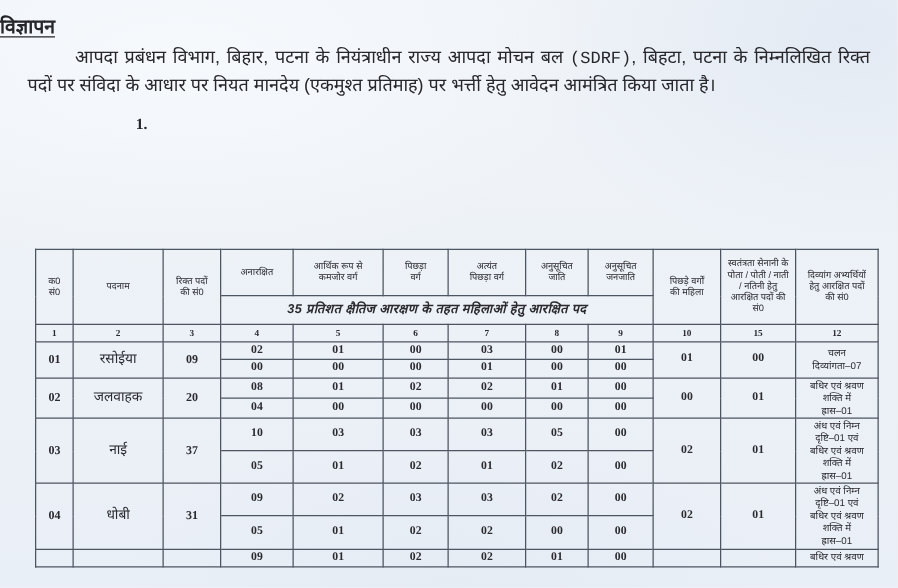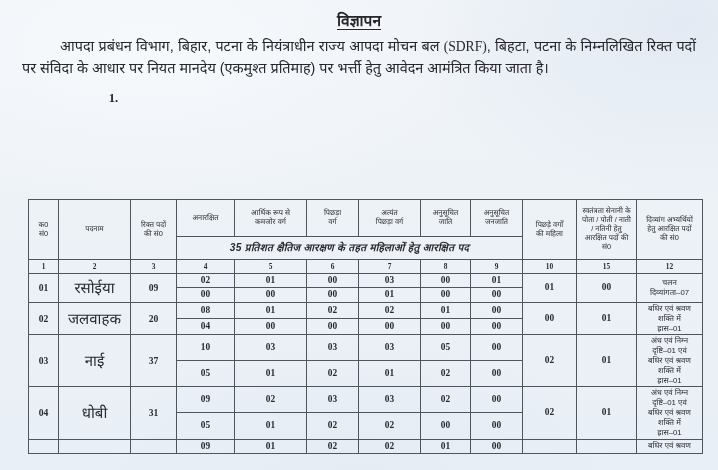--- a/index.html
+++ b/index.html
@@ -24,29 +24,29 @@
   .hdr{text-align:center;line-height:1.28;}
   .hdr-l1{font-size:15.5px;letter-spacing:.2px;}
   .hdr-l2{font-size:15.5px;margin-top:1px;}
   .adno{
     margin-top:3px;font-size:15px;font-weight:700;
     display:inline-block;border-bottom:1.6px solid #2b2b30;padding-bottom:1px;
   }
   .adno .code{font-family:"Liberation Serif","DejaVu Serif",serif;font-size:14.5px;font-weight:700;}
 
   .vigyapan{
-    text-align:center;font-size:15.5px;font-weight:700;margin-top:9px;
+    font-size:15.5px;font-weight:700;margin-top:9px;
     text-decoration:underline;text-underline-offset:2.5px;
   }
 
   .para{
     margin:5px 22px 0 22px;font-size:14.4px;line-height:1.52;
     text-align:justify;text-indent:38px;
   }
-  .para .eng{font-family:Liberation Serif, serif;font-size:13.6px;}
+  .para .eng{font-family:Liberation Mono, monospace;font-size:13.6px;}
 
   .item1{margin:11px 0 0 0;font-size:14.4px;display:flex;}
   .item1 .num{width:118px;text-align:right;font-weight:700;font-size:12.5px;
                font-family:"Liberation Serif",serif;padding-right:22px;}
   .item1 .txt{letter-spacing:.2px;}
 
   
   table.tbl{
     position:absolute;left:28px;top:190px;width:662px;
     border-collapse:collapse;table-layout:fixed;
@@ -55,21 +55,21 @@
   table.tbl td{
     border:1px solid #4d5560;
     text-align:center;vertical-align:middle;
     padding:1px 1px;
   }
   .h-cell{font-size:7.4px;padding:2px 1px;line-height:1.2;height:34px;}
   .merge35{font-size:10.2px;font-weight:700;letter-spacing:.3px;height:20px;font-style:italic;}
   .colnum{font-size:7.4px;font-weight:700;height:11px;
           font-family:"Liberation Serif",serif;}
   .sn,.vac{font-size:9.6px;font-weight:700;font-family:"Liberation Serif",serif;}
-  .post{font-size:15px;}
+  .post{font-size:11px;}
   .num2{font-size:9.4px;font-weight:700;font-family:"Liberation Serif",serif;}
   .divy{font-size:7.8px;line-height:1.26;padding:2px 1px;}
   .r10,.r11{font-size:9.4px;font-weight:700;font-family:"Liberation Serif",serif;}
 </style>
 </head>
 <body>
 
 <div class="paper"></div>
 
 <div class="content">

